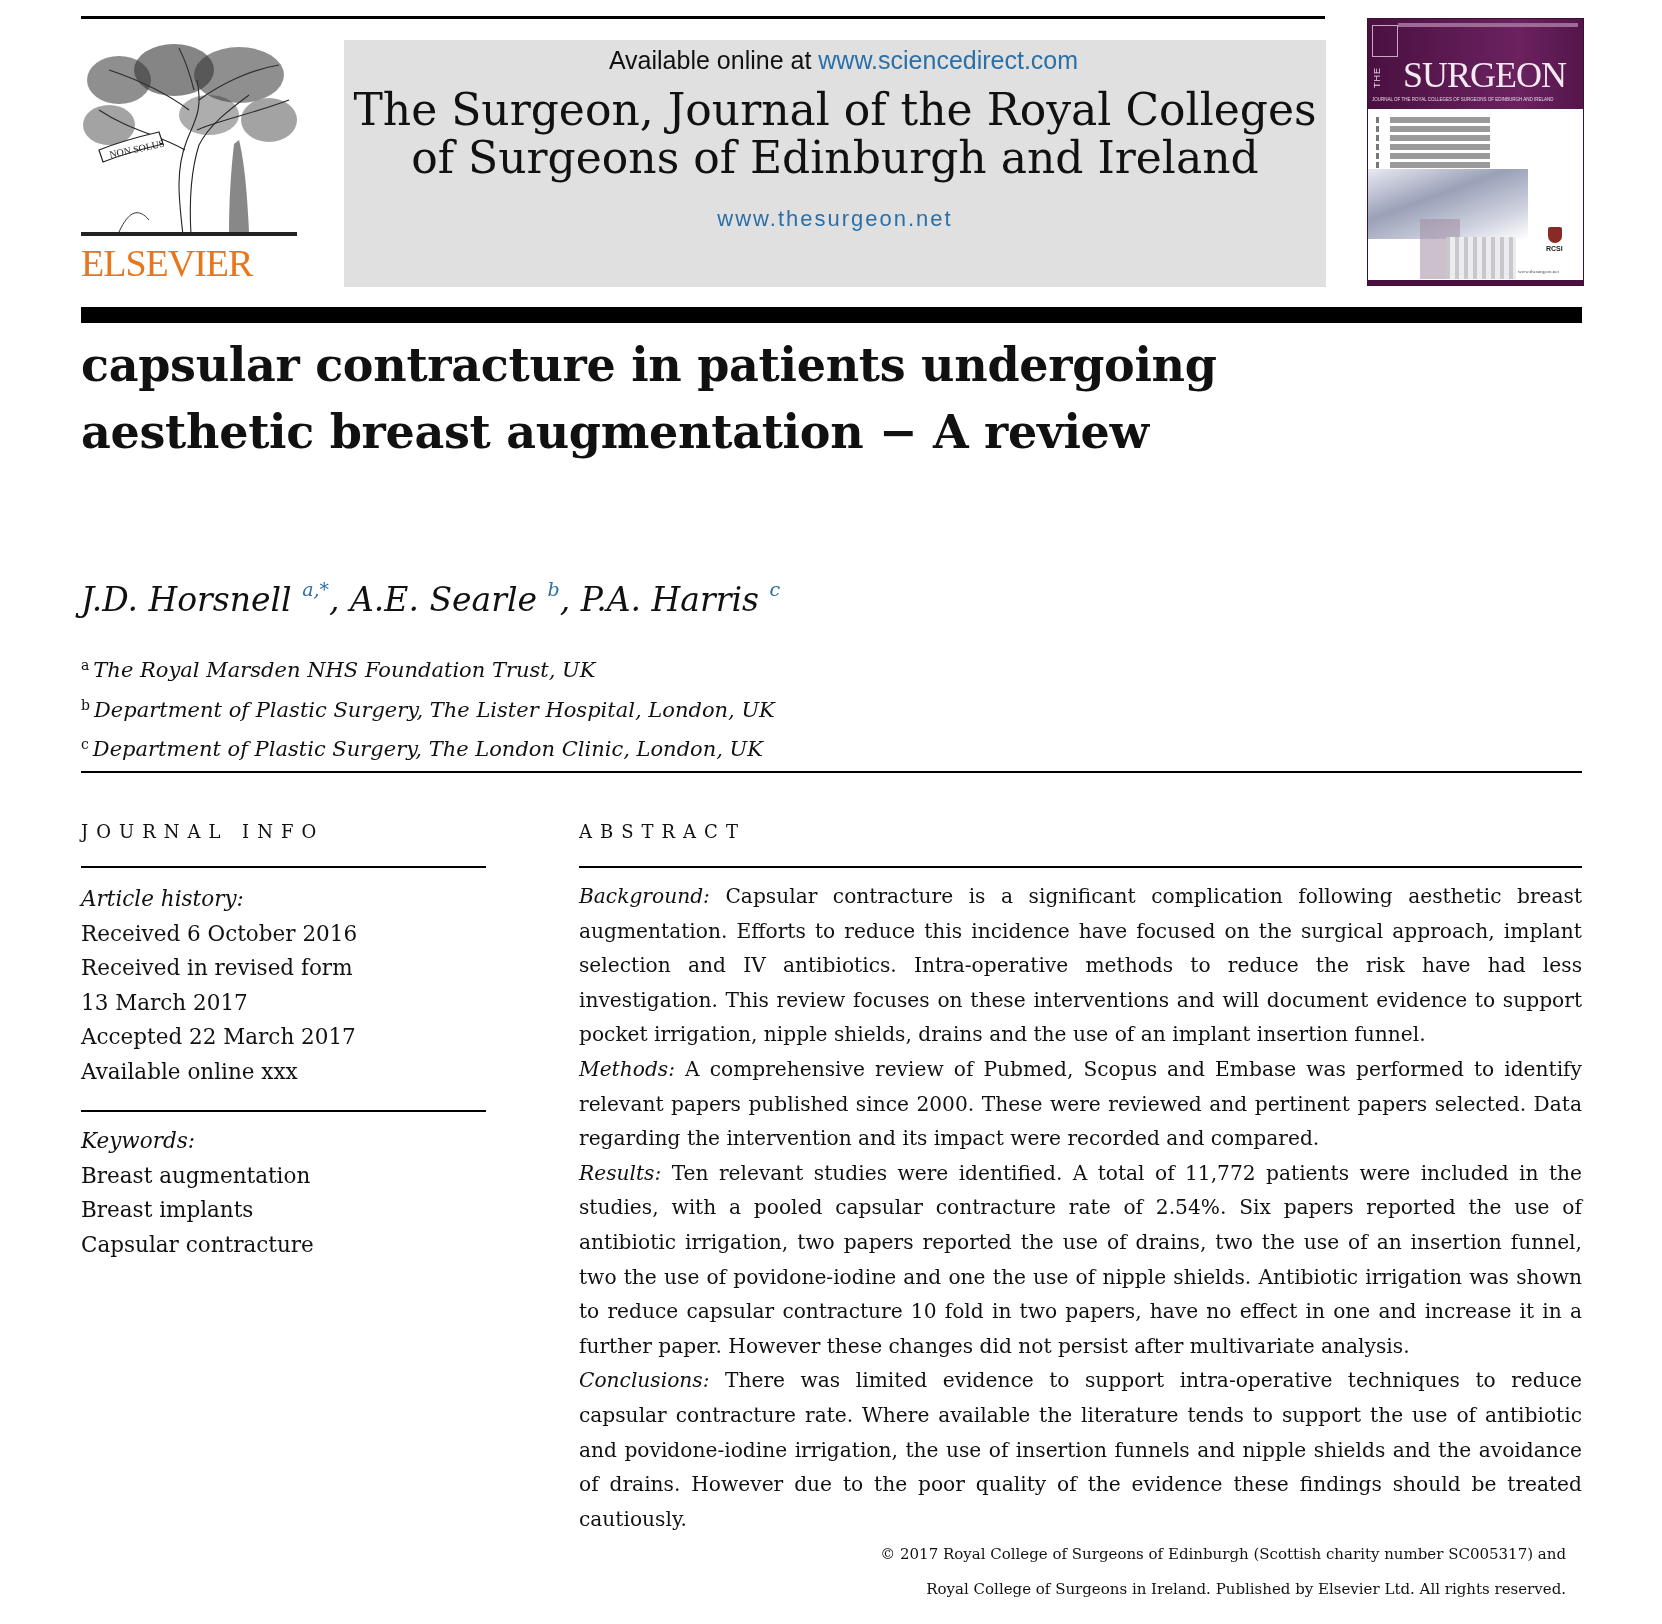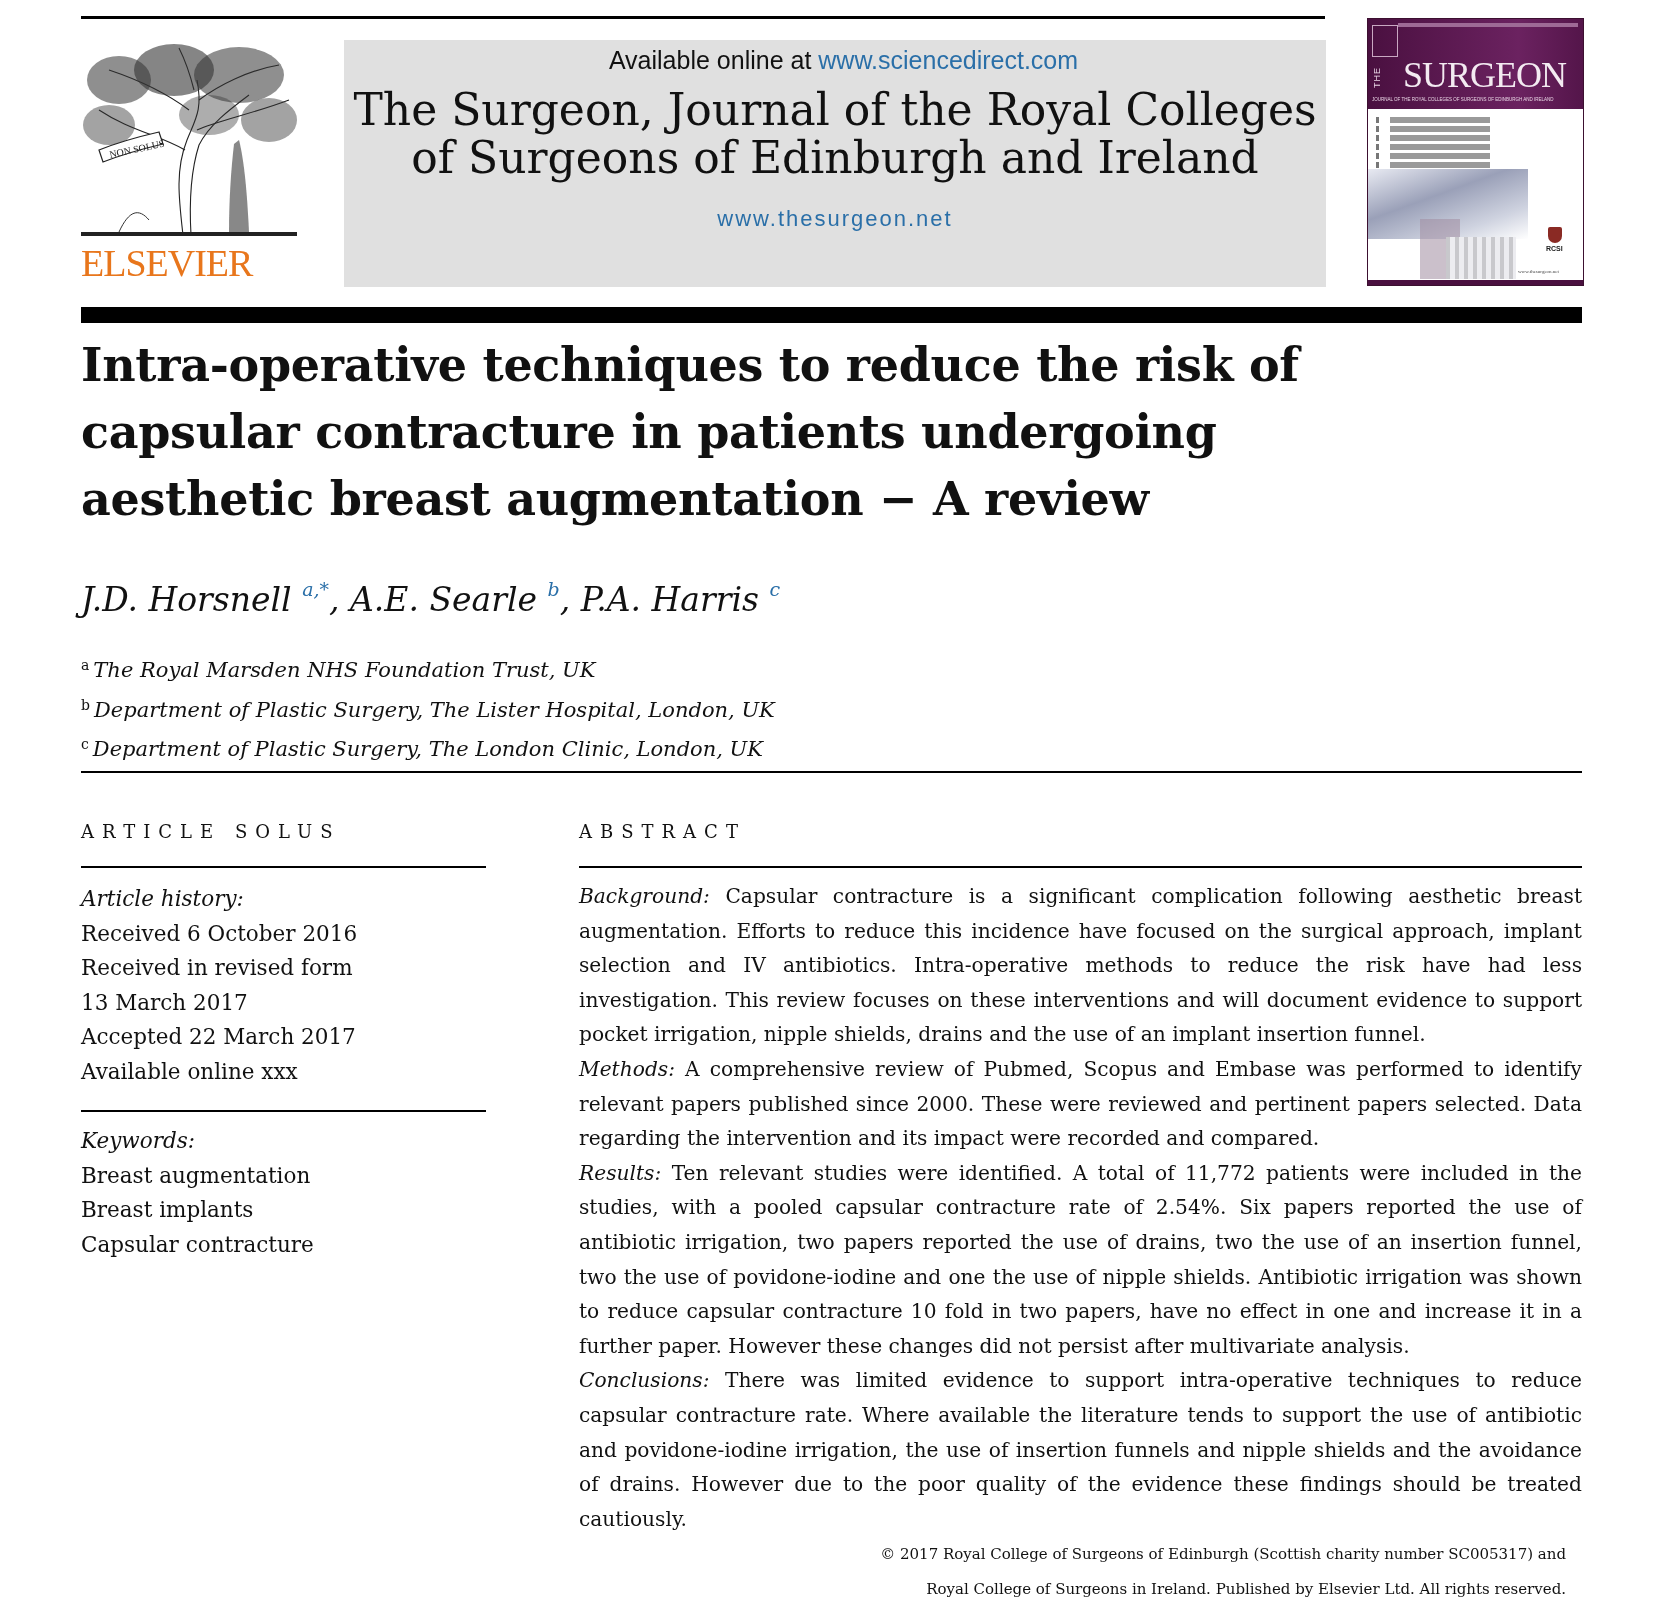--- a/index.html
+++ b/index.html
@@ -134,38 +134,37 @@
   <div class="cv-bldg"></div>
   <div class="cv-crest"></div>
   <div class="cv-rcsi">RCSI</div>
   <div class="cv-url">www.thesurgeon.net</div>
   <div class="cv-bottom"></div>
 </div>
 
 <div class="abs thick-rule"></div>
 
 <div class="abs title">
-  <div>Intra-operative techniques to reduce the risk of</div>
   <div>capsular contracture in patients undergoing</div>
   <div>aesthetic breast augmentation − A review</div>
 </div>
 
 <div class="abs authors">
   <span>J.D. Horsnell</span><span> </span><sup>a,*</sup><span>, </span><span>A.E. Searle</span><span> </span><sup>b</sup><span>, </span><span>P.A. Harris</span><span> </span><sup>c</sup>
 </div>
 
 <div class="abs affils">
   <div class="row"><sup>a</sup><span class="txt">The Royal Marsden NHS Foundation Trust, UK</span></div>
   <div class="row"><sup>b</sup><span class="txt">Department of Plastic Surgery, The Lister Hospital, London, UK</span></div>
   <div class="row"><sup>c</sup><span class="txt">Department of Plastic Surgery, The London Clinic, London, UK</span></div>
 </div>
 
 <div class="abs mid-rule"></div>
 
-<div class="abs sec-head ai-head">ARTICLE SOLUS</div>
+<div class="abs sec-head ai-head">JOURNAL INFO</div>
 <div class="abs ai-rule1"></div>
 <div class="abs ai-block">
   <div class="lbl">Article history:</div>
   <div>Received 6 October 2016</div>
   <div>Received in revised form</div>
   <div>13 March 2017</div>
   <div>Accepted 22 March 2017</div>
   <div>Available online xxx</div>
 </div>
 <div class="abs ai-rule2"></div>

